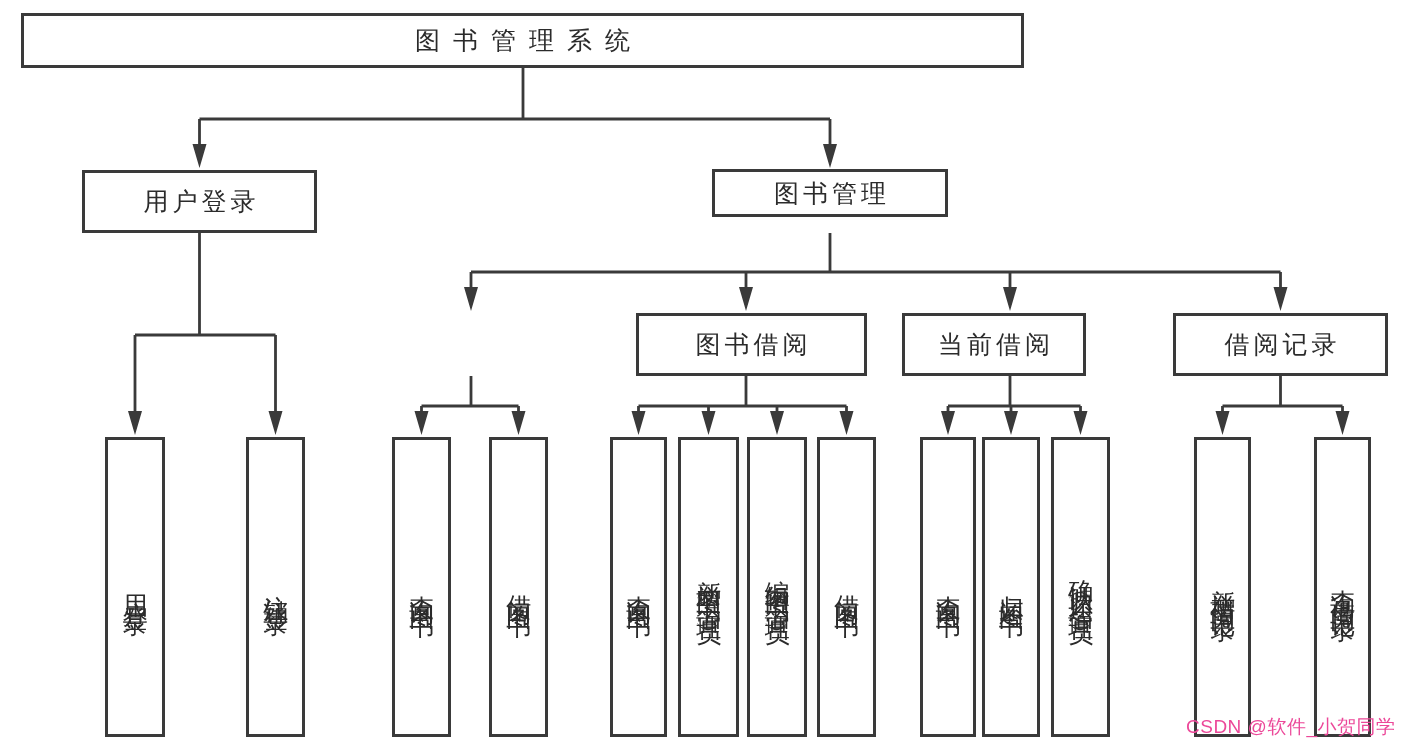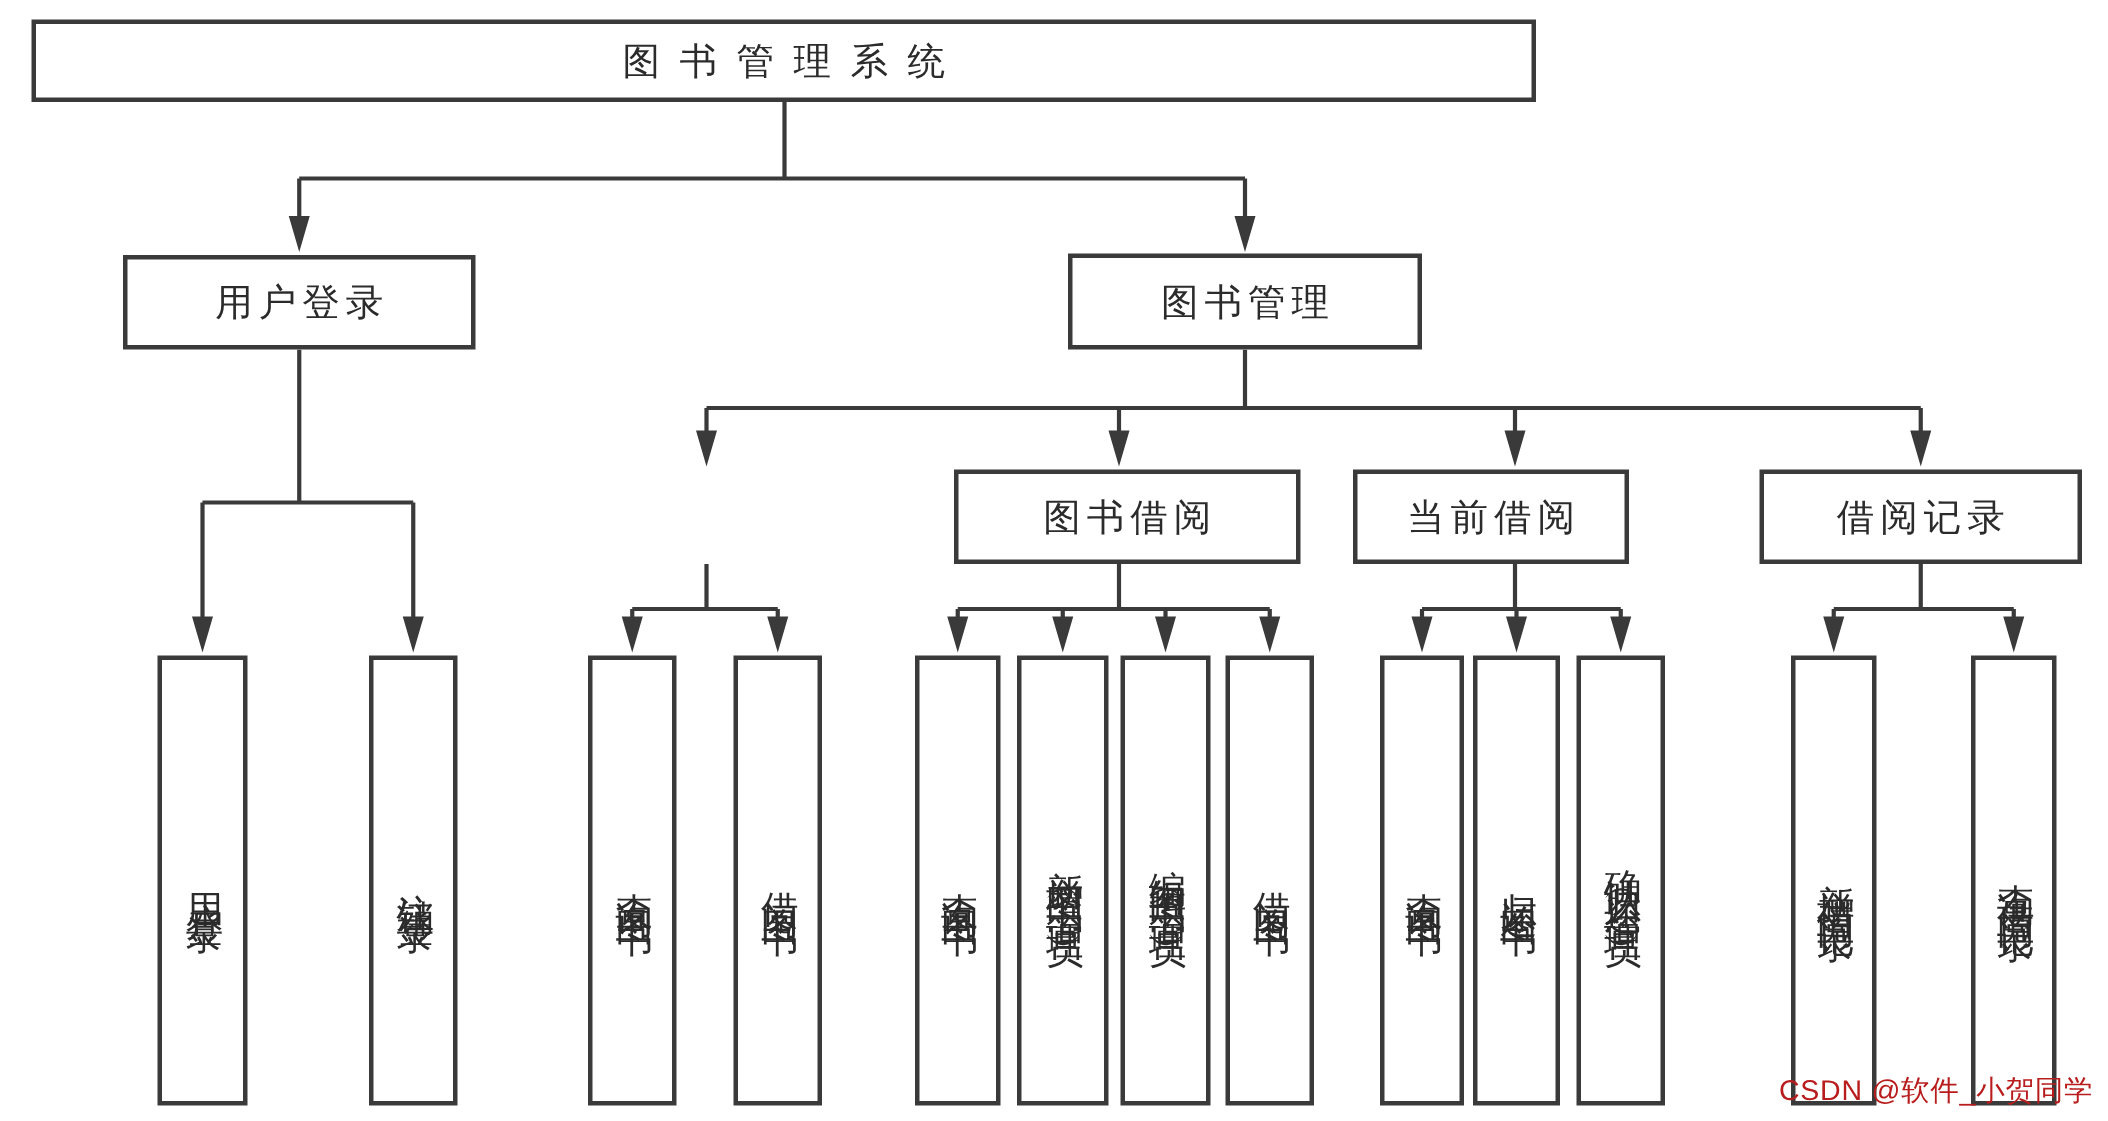--- a/index.html
+++ b/index.html
@@ -38,21 +38,21 @@
     text-orientation:mixed;
     font-size:25px;
     letter-spacing:6px;
     line-height:1.1;
     white-space:nowrap;
   }
   .watermark{
     position:absolute;
     left:1186px;top:714px;
     font-size:19px;
-    color:#b91c1c;
+    color:#ec4899;
     letter-spacing:0.5px;
     white-space:nowrap;
     z-index:2;
   }
 </style>
 </head>
 <body>
 
 <div class="canvas">
 
@@ -96,21 +96,21 @@
     </g>
   </svg>
 
   <div class="box" style="left:21px;top:13px;width:1003px;height:55px">
     <span class="h-label title-label">图书管理系统</span>
   </div>
 
   <div class="box" style="left:82px;top:170px;width:235px;height:63px">
     <span class="h-label">用户登录</span>
   </div>
-  <div class="box" style="left:712px;top:169px;width:236px;height:64px">
+  <div class="box" style="left:712px;top:169px;width:236px;height:48px">
     <span class="h-label">图书管理</span>
   </div>
 
   <div class="box" style="left:636px;top:313px;width:231px;height:63px">
     <span class="h-label">图书借阅</span>
   </div>
   <div class="box" style="left:902px;top:313px;width:184px;height:63px">
     <span class="h-label">当前借阅</span>
   </div>
   <div class="box" style="left:1173px;top:313px;width:215px;height:63px">

